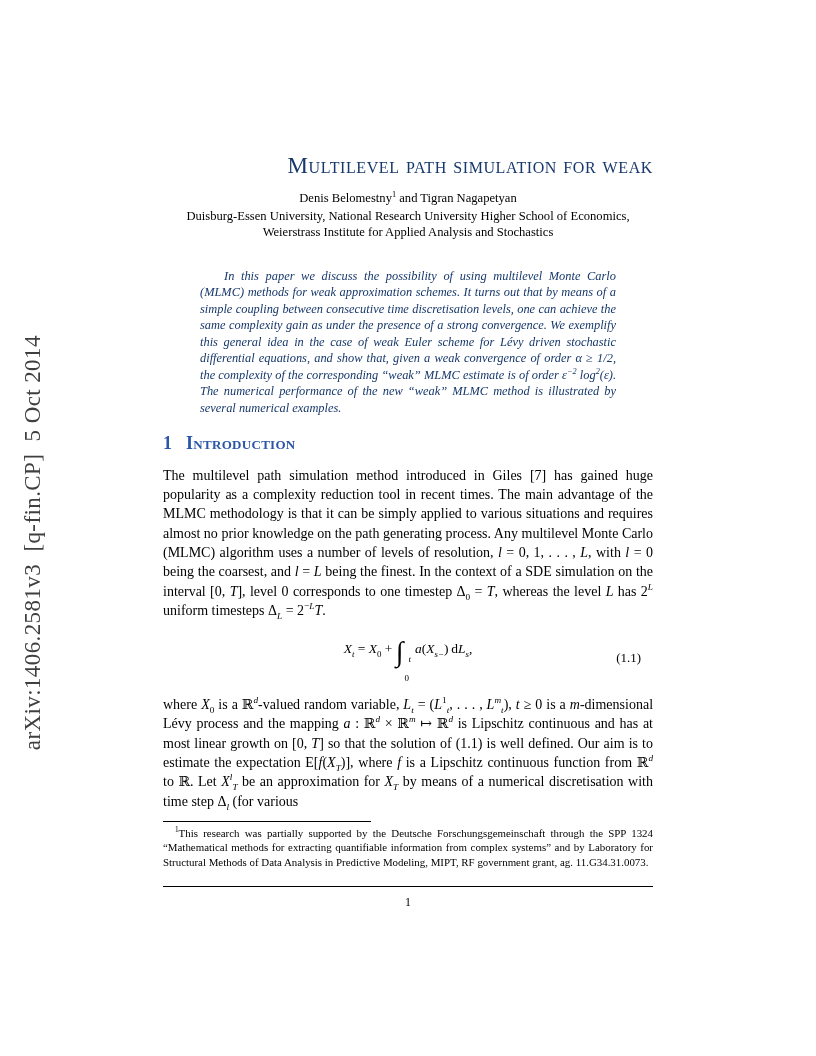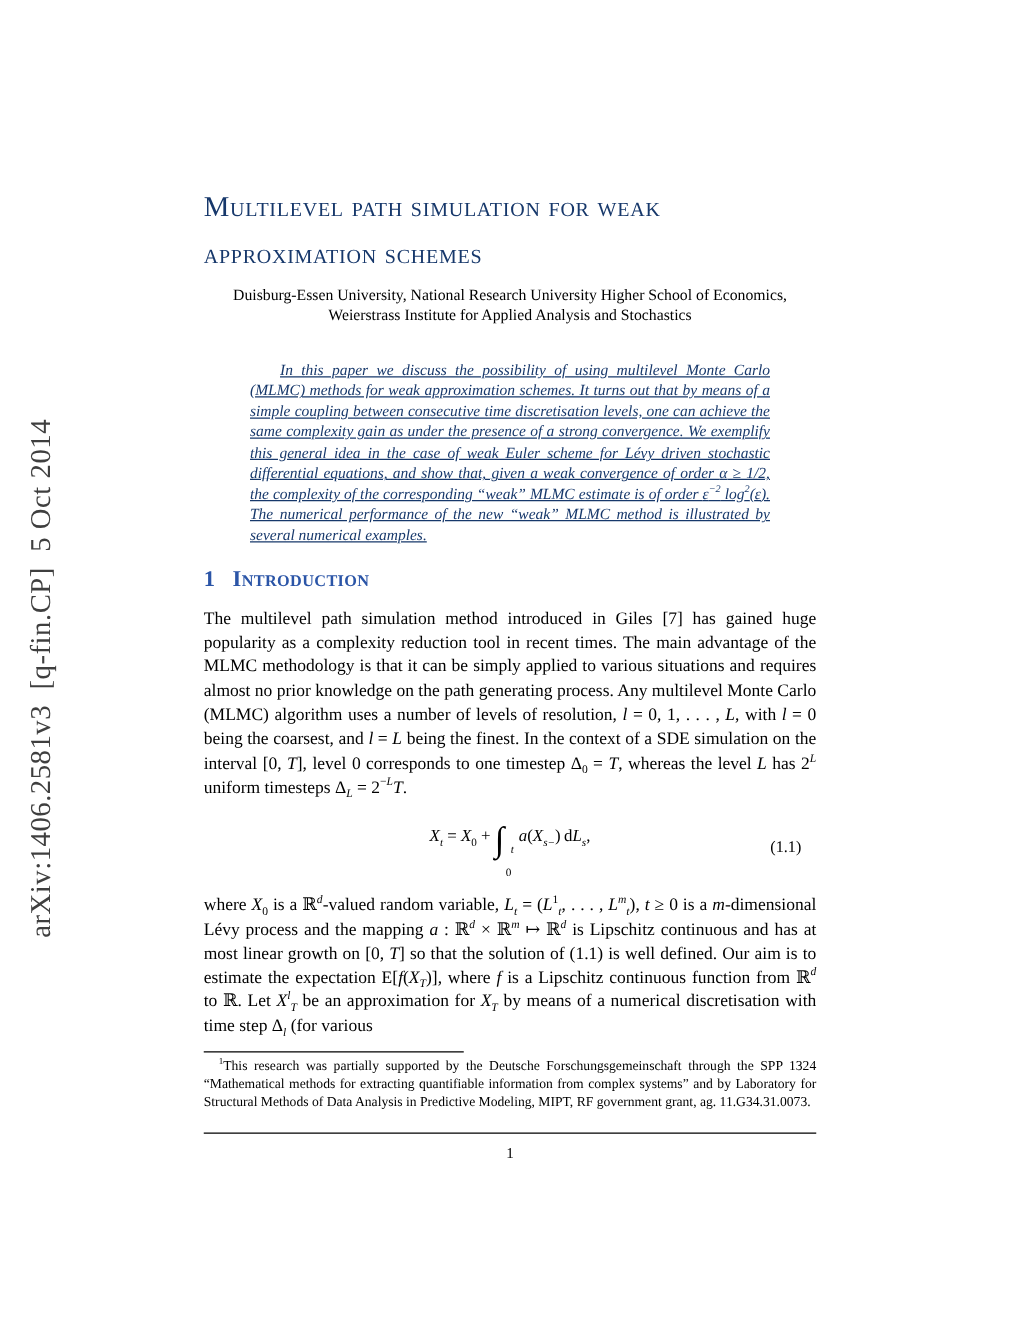--- a/index.html
+++ b/index.html
@@ -25,21 +25,21 @@
     left:163px; top:0;
     width:490px;
   }
   .title {
     margin:148px 0 6px 0;
     font-size:23px;
     font-weight:normal;
     font-variant:small-caps;
     letter-spacing:0.6px;
     line-height:1.6;
-    text-align:left;
+    text-align:right;
     color:#17386b;
   }
   .title span { display:block; }
   .authors {
     text-align:center;
     font-size:12.6px;
     line-height:1.25;
     margin-bottom:1px;
   }
   .affiliation {
@@ -48,21 +48,20 @@
     line-height:1.28;
   }
   .abstract {
     margin:28px 37px 16px 37px;
     font-style:italic;
     color:#17386b;
     font-size:12.4px;
     line-height:1.33;
     text-align:justify;
     text-indent:24px;
-    text-decoration:underline;
   }
   .section-heading {
     margin-top:16px;
     color:#2b55a7;
     font-size:18px;
     font-weight:bold;
     line-height:1.3;
   }
   .sec-title { font-variant:small-caps; margin-left:14px; letter-spacing:0.3px; }
   .body {
@@ -130,23 +129,23 @@
 <div class="page">
 
   <div class="arxiv-sidebar">
     <span>arXiv:1406.2581v3  [q-fin.CP]  5 Oct 2014</span>
   </div>
 
   <div class="content">
 
     <h1 class="title">
       <span>Multilevel path simulation for weak</span>
-      <span>approximation schemes</span>
     </h1>
 
+    <div class="authors">Denis Belomestny<sup>1</sup> and Tigran Nagapetyan</div>
     <div class="affiliation">Duisburg-Essen University, National Research University Higher School of Economics,</div>
     <div class="affiliation">Weierstrass Institute for Applied Analysis and Stochastics</div>
 
     <div class="abstract">In this paper we discuss the possibility of using multilevel Monte Carlo (MLMC) methods for weak approximation schemes. It turns out that by means of a simple coupling between consecutive time discretisation levels, one can achieve the same complexity gain as under the presence of a strong convergence. We exemplify this general idea in the case of weak Euler scheme for Lévy driven stochastic differential equations, and show that, given a weak convergence of order <i>α</i> ≥ 1/2, the complexity of the corresponding “weak” MLMC estimate is of order <i>ε</i><sup>−2</sup> log<sup>2</sup>(<i>ε</i>). The numerical performance of the new “weak” MLMC method is illustrated by several numerical examples.</div>
 
     <div class="section-heading">
       <span class="sec-num">1</span><span class="sec-title">Introduction</span>
     </div>
 
     <p class="body first">The multilevel path simulation method introduced in Giles [7] has gained huge popularity as a complexity reduction tool in recent times. The main advantage of the MLMC methodology is that it can be simply applied to various situations and requires almost no prior knowledge on the path generating process. Any multilevel Monte Carlo (MLMC) algorithm uses a number of levels of resolution, <i>l</i> = 0, 1, . . . , <i>L</i>, with <i>l</i> = 0 being the coarsest, and <i>l</i> = <i>L</i> being the finest. In the context of a SDE simulation on the interval [0, <i>T</i>], level 0 corresponds to one timestep Δ<sub>0</sub> = <i>T</i>, whereas the level <i>L</i> has 2<sup><i>L</i></sup> uniform timesteps Δ<sub><i>L</i></sub> = 2<sup>−<i>L</i></sup><i>T</i>.</p>

